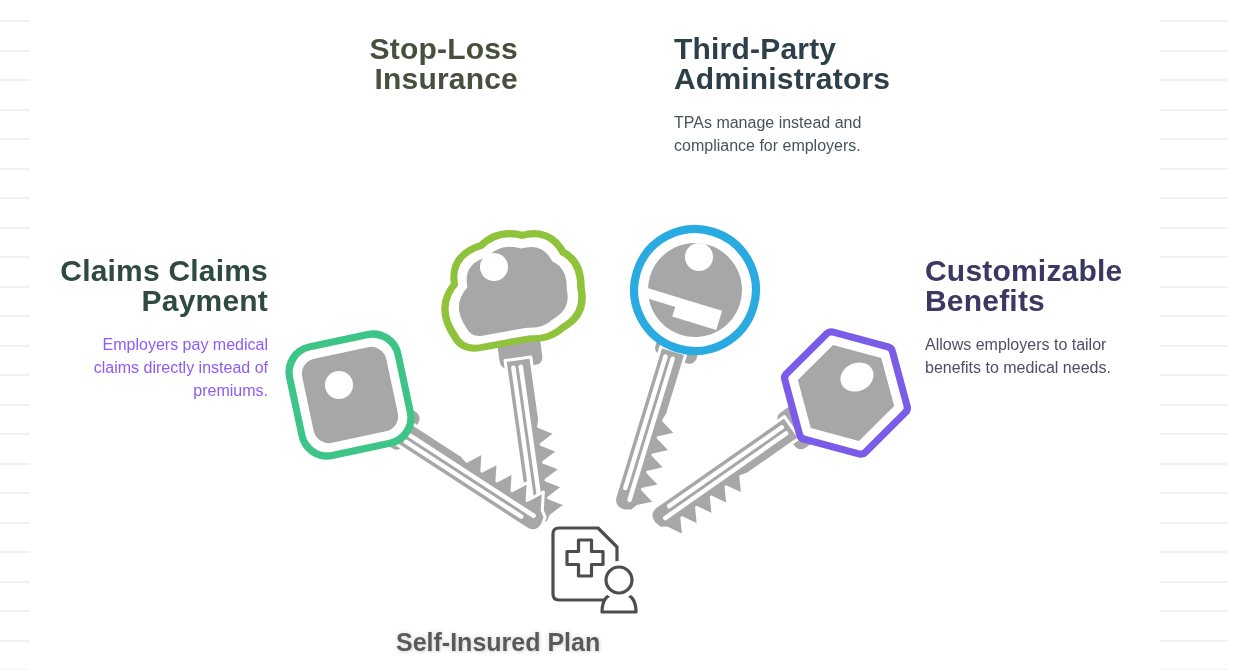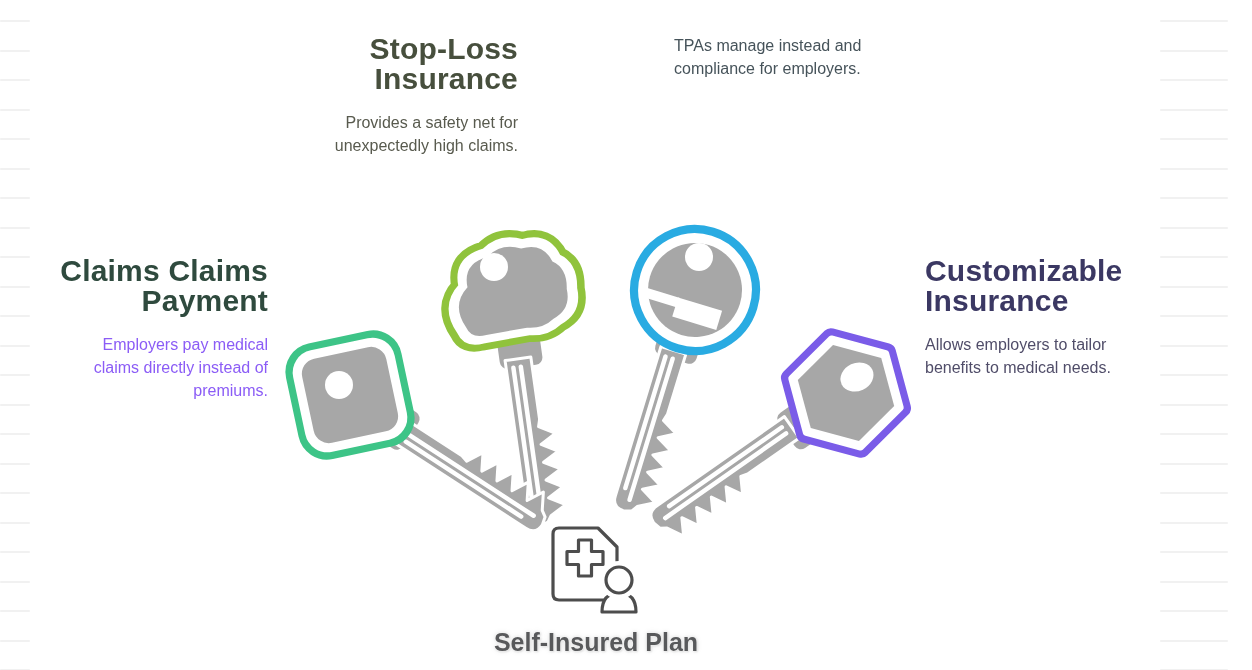--- a/index.html
+++ b/index.html
@@ -11,21 +11,21 @@
   .card p{margin:0;font-size:16px;line-height:23px;}
   .card.right{text-align:right;}
   .card.left{text-align:left;}
   #keys-svg{position:absolute;left:230px;top:190px;}
   .kgray{fill:var(--key-gray);}
   .kstroke{stroke:#fff;stroke-width:3;stroke-linejoin:round;}
   .ring1{fill:currentColor;stroke:currentColor;stroke-linejoin:round;}
   .ring2{fill:#fff;stroke:#fff;stroke-width:7;stroke-linejoin:round;}
   #center-icon{position:absolute;left:548px;top:524px;}
   #center-icon path,#center-icon circle{stroke-linejoin:round;stroke-linecap:round;}
-  #diagram-title{position:absolute;left:396px;top:628px;width:400px;text-align:center;
+  #diagram-title{position:absolute;left:396px;top:628px;width:400px;text-align:left;
         font-size:25px;font-weight:700;
         text-shadow:0 0 2px #fff,0 0 3px #dcdcdc,0 0 6px #e6e6e6,1px 1px 2px #dadada;}
 </style>
 </head>
 <body>
 
 <div id="page">
 
   <div id="bg-lines">
       <div class="bg-line" style="left: 0px; top: 20px; width: 30px; background: rgb(241, 241, 241);"></div>
@@ -76,29 +76,29 @@
       <div class="bg-line" style="left: 1160px; top: 669px; width: 68px; background: rgb(241, 241, 241);"></div>
     </div>
 
   <section class="card right" style="right:984px;top:256px;width:215px">
     <h2 style="color: rgb(47, 74, 62);">Claims Claims Payment</h2>
     <p style="color: #8b5cf6;">Employers pay medical claims directly instead of premiums.</p>
   </section>
 
   <section class="card right" style="right:734px;top:34px;width:205px">
     <h2 style="color: rgb(71, 79, 61);">Stop-Loss Insurance</h2>
-    <p style="color: rgb(88, 90, 78);">Provides a safety net for unexpectedly high claims.</p>
   </section>
 
   <section class="card left" style="left:674px;top:34px;width:195px">
+    <h2 style="color: rgb(45, 63, 72);">Third-Party Administrators</h2>
     <p style="color: rgb(70, 83, 90);">TPAs manage instead and compliance for employers.</p>
   </section>
 
   <section class="card left" style="left:925px;top:256px;width:195px">
-    <h2 style="color: rgb(59, 56, 99);">Customizable Insurance</h2>
+    <h2 style="color: rgb(59, 56, 99);">Customizable Benefits</h2>
     <p style="color: rgb(80, 77, 105);">Allows employers to tailor benefits to medical needs.</p>
   </section>
 
   <svg id="keys-svg" width="700" height="370" viewBox="0 0 700 370">
     <defs>
       <g id="shaft">
         <rect class="kgray kstroke" x="-23" y="34" width="46" height="40" rx="9"></rect>
         <path class="kgray kstroke" d="M -16,64 L -16,220 Q -16,232 -4,232 L 4,230 L 8,224 L 24,215 L 8,206 L 24,197 L 8,188 L 24,179 L 8,170 L 24,161 L 8,152 L 24,143 L 8,134 L 10,127 L 10,64 Z"></path>
         <rect fill="#fff" x="-11" y="70" width="4.5" height="142" rx="2.2"></rect>
         <rect fill="#fff" x="-3.5" y="70" width="4.5" height="152" rx="2.2"></rect>

